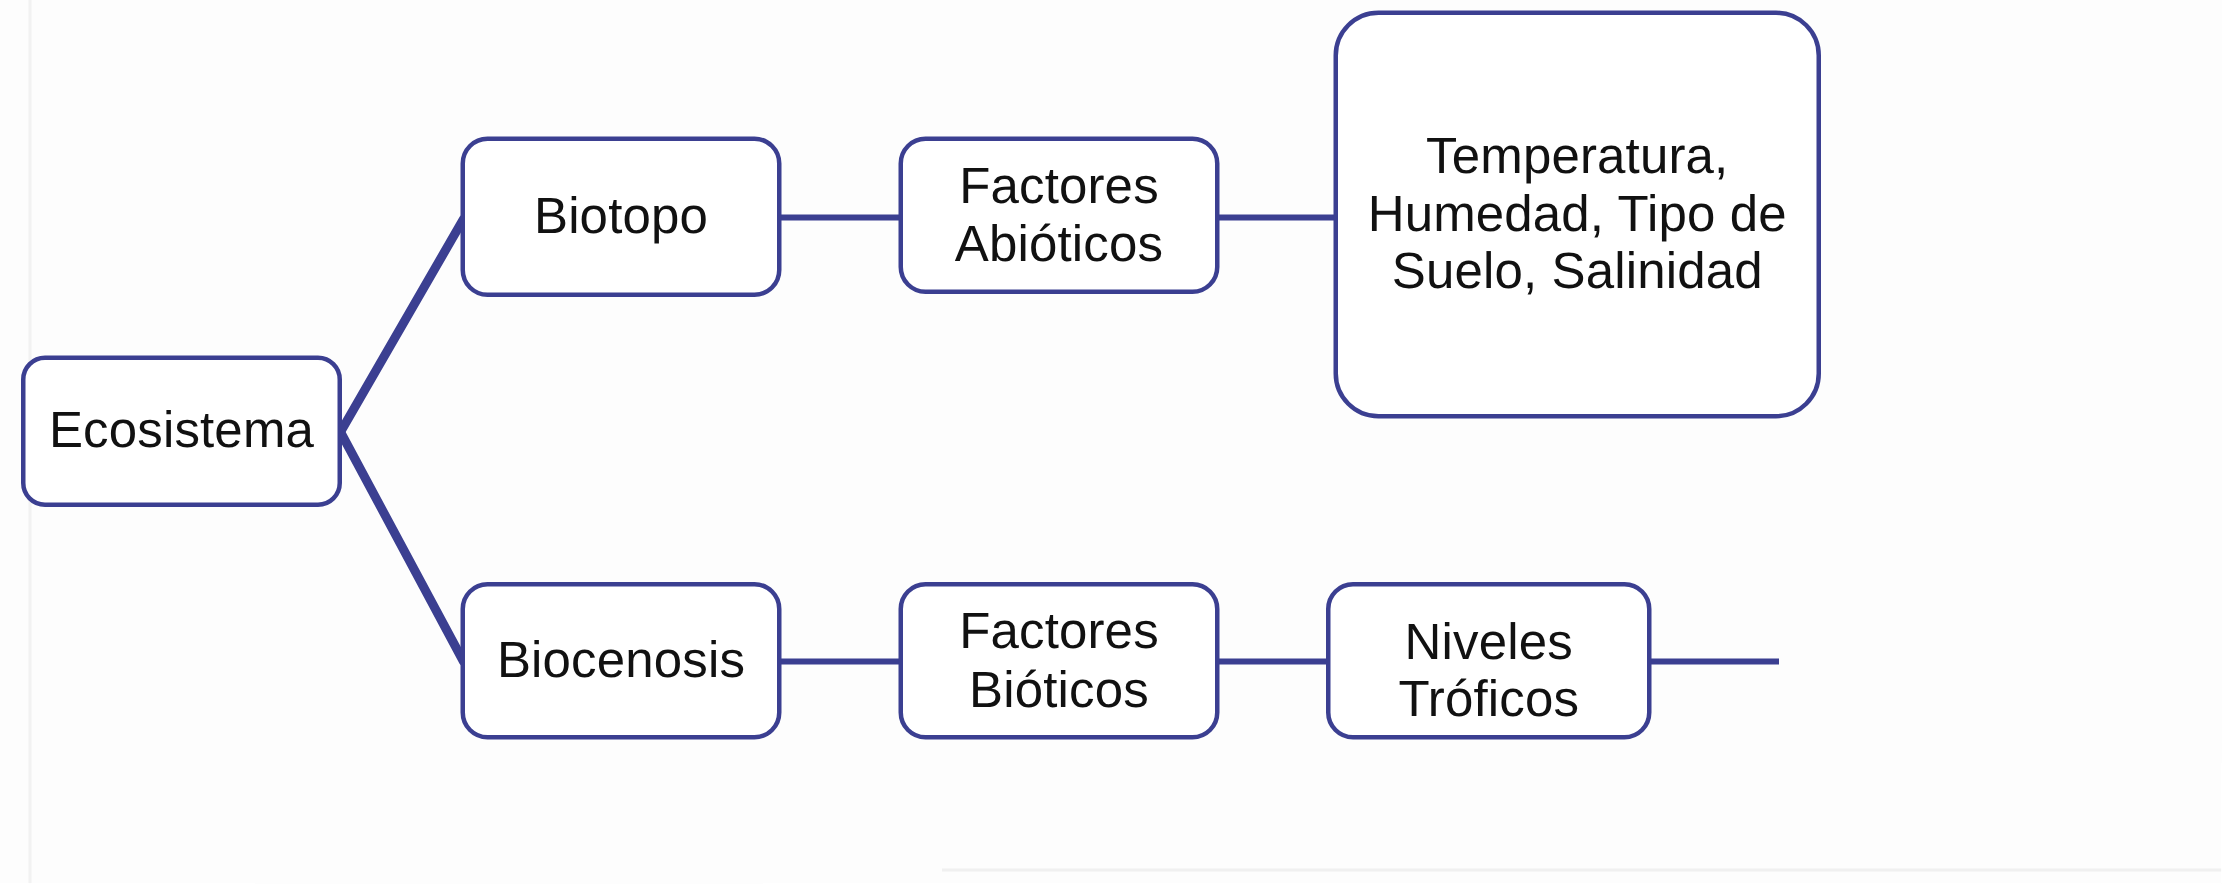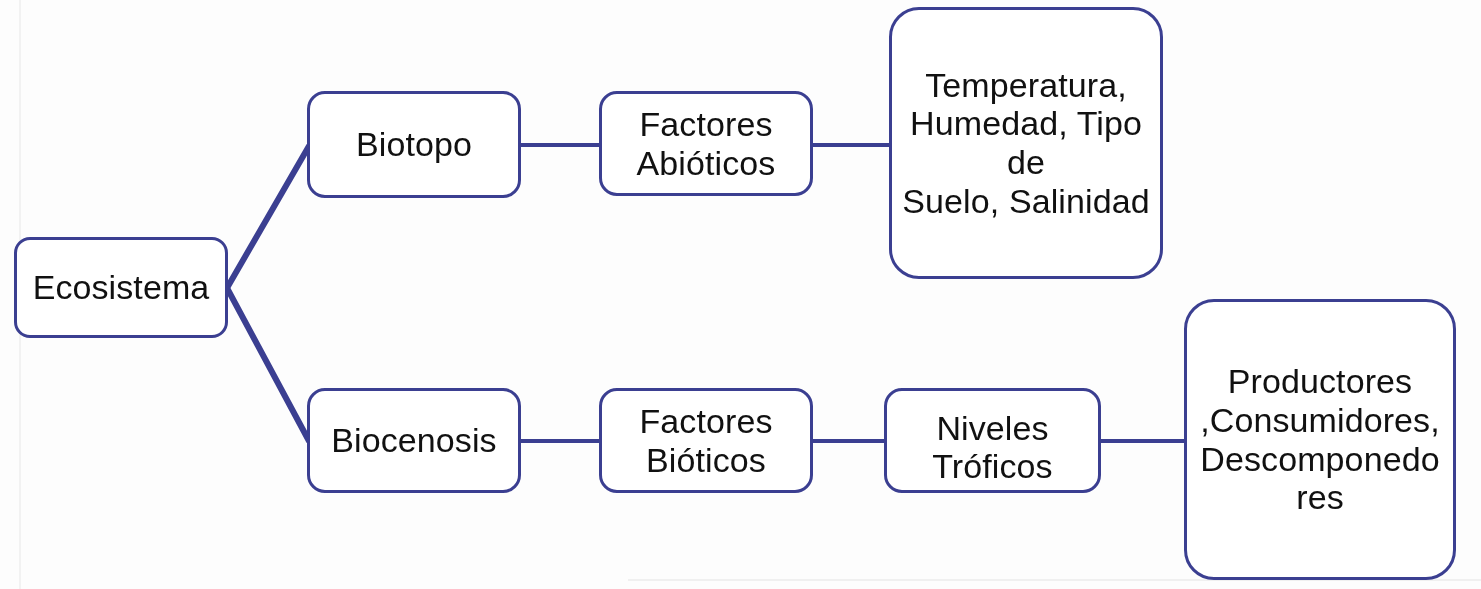--- a/index.html
+++ b/index.html
@@ -57,21 +57,21 @@
   }
   .node-label {
     display: block;
     white-space: pre-line;
   }
 
   
   #node-ecosistema      { left: 14px;   top: 237px; width: 214px; height: 101px; border-radius: 16px; }
   #node-biotopo         { left: 307px;  top: 91px;  width: 214px; height: 107px; }
   #node-factores-abio   { left: 599px;  top: 91px;  width: 214px; height: 105px; }
-  #node-temperatura     { left: 889px;  top: 7px;   width: 274px; height: 272px; border-radius: 30px; }
+  #node-temperatura     { left: 889px;  top: 7px;   width: 325px; height: 272px; border-radius: 30px; }
   #node-biocenosis      { left: 307px;  top: 388px; width: 214px; height: 105px; justify-content: center; }
   #node-factores-bio    { left: 599px;  top: 388px; width: 214px; height: 105px; }
   #node-niveles         { left: 884px;  top: 388px; width: 217px; height: 105px; align-items: flex-end; }
   #node-productores     { left: 1184px; top: 299px; width: 272px; height: 281px; border-radius: 30px; }
 </style>
 </head>
 <body>
 
 <div id="canvas">
 
@@ -118,20 +118,14 @@
   <div class="node" id="node-factores-bio">
     <span class="node-label">Factores
 Bióticos</span>
   </div>
 
   <div class="node" id="node-niveles">
     <span class="node-label">Niveles
 Tróficos</span>
   </div>
 
-  <div class="node" id="node-productores">
-    <span class="node-label">Productores
-,Consumidores,
-Descomponedo
-res</span>
-  </div>
 
 </div>
 
 </body></html>

